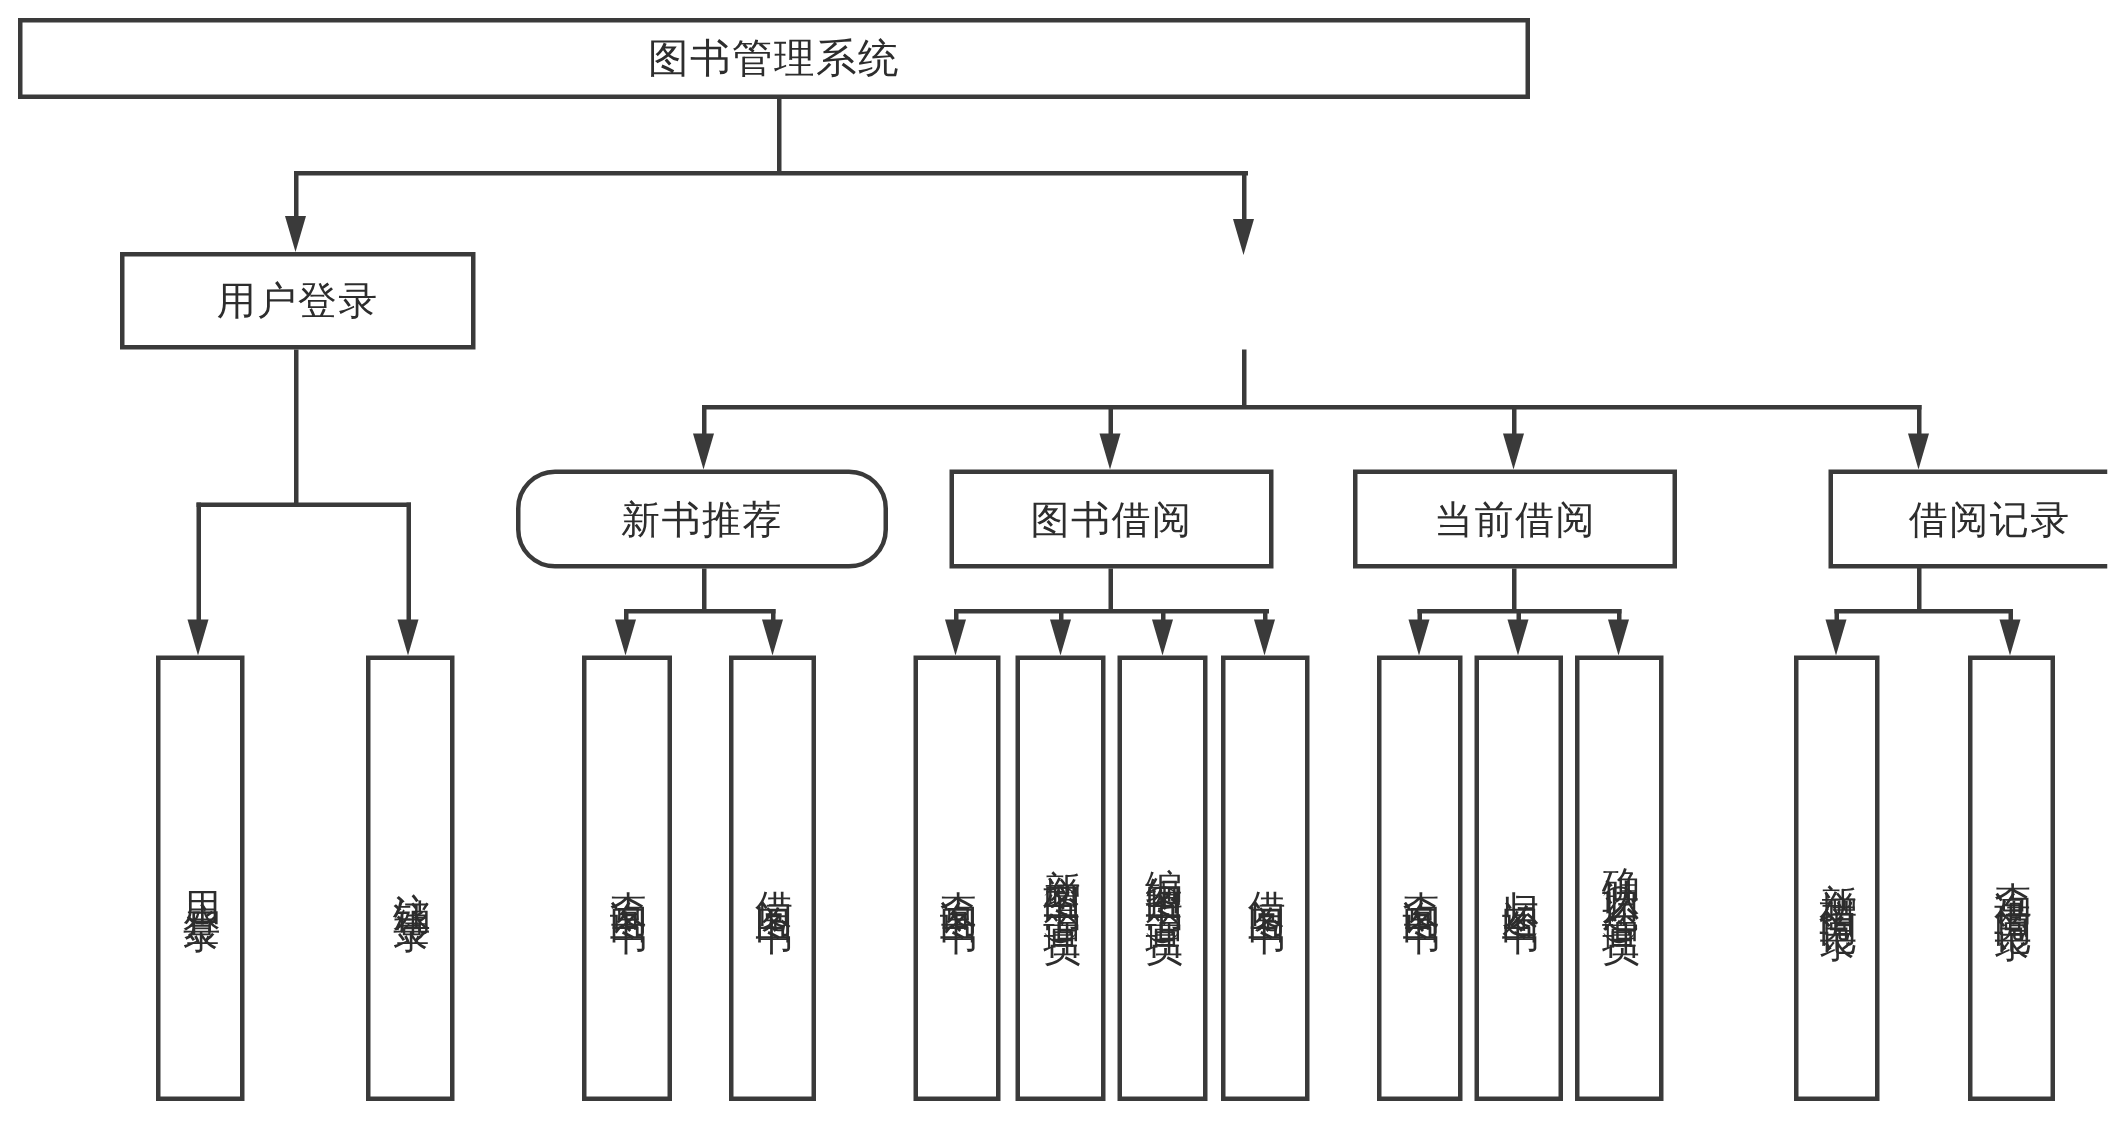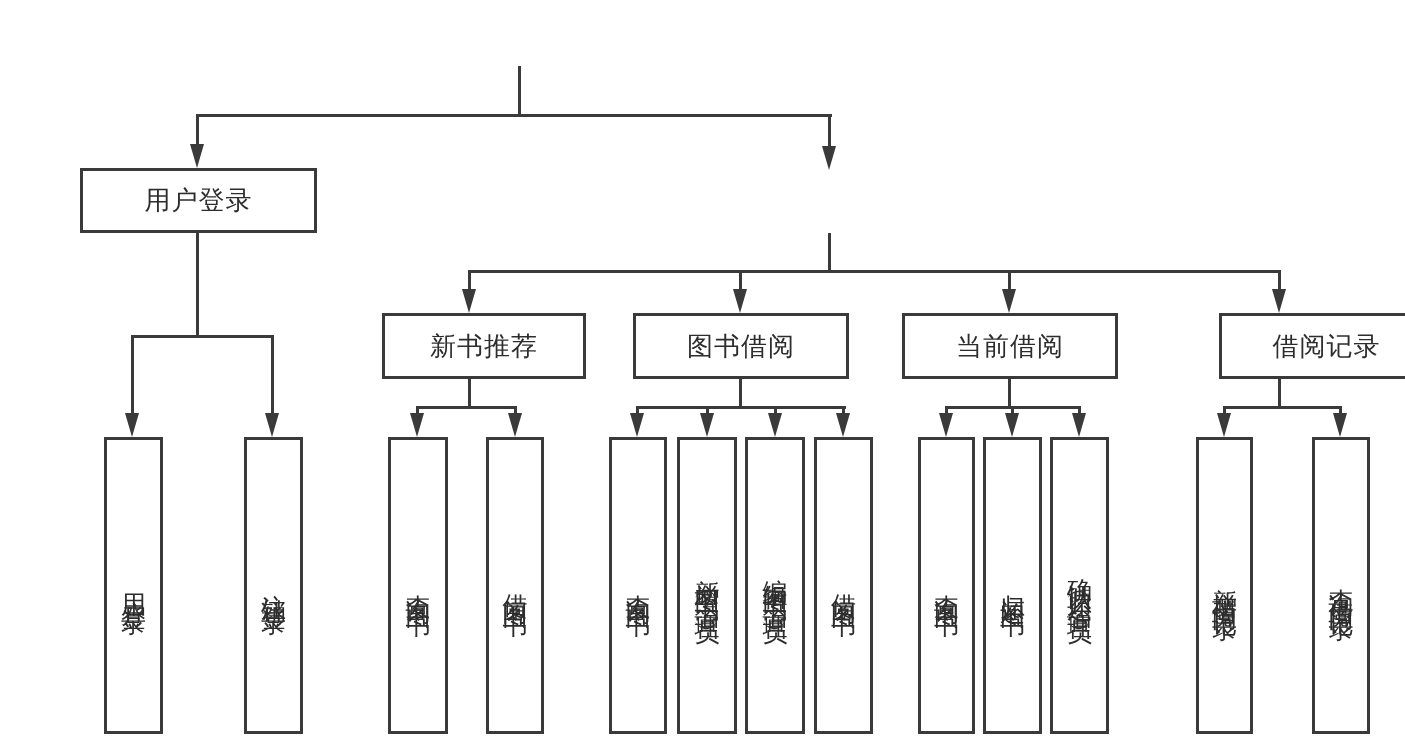--- a/index.html
+++ b/index.html
@@ -48,20 +48,21 @@
     color: #9d9d9d;
     text-shadow: 1px 1px 0 rgba(250, 110, 110, 0.45);
     white-space: nowrap;
   }
 </style>
 </head>
 <body>
 
 <div class="canvas">
 
+  <div class="node h-node root-node" style="left:12px; top:12px; width:1008px; height:54px;">图书管理系统</div>
 
   <div class="vline" style="left:517.5px; top:66px;  height:50px;"></div>
   <div class="hline" style="left:195.5px; top:114px; width:636px;"></div>
   <div class="vline" style="left:195.5px; top:114px; height:32px;"></div>
   <div class="arrow" style="left:190px;  top:144px;"></div>
   <div class="vline" style="left:828px;  top:114px; height:34px;"></div>
   <div class="arrow" style="left:822px;  top:146px;"></div>
 
   <div class="node h-node" style="left:80px;  top:168px; width:237px; height:65px;">用户登录</div>
 
@@ -76,21 +77,21 @@
   <div class="hline" style="left:467.5px;  top:270px; width:813px;"></div>
   <div class="vline" style="left:467.5px;  top:270px; height:21px;"></div>
   <div class="arrow" style="left:462px;    top:289px;"></div>
   <div class="vline" style="left:738.5px;  top:270px; height:21px;"></div>
   <div class="arrow" style="left:733px;    top:289px;"></div>
   <div class="vline" style="left:1007.5px; top:270px; height:21px;"></div>
   <div class="arrow" style="left:1002px;   top:289px;"></div>
   <div class="vline" style="left:1277.5px; top:270px; height:21px;"></div>
   <div class="arrow" style="left:1272px;   top:289px;"></div>
 
-  <div class="node h-node" style="left:382px;  top:313px; width:204px; height:66px;">新书推荐</div>
+  <div class="node h-node" style="left:344px;  top:313px; width:248px; height:66px;border-radius:26px;">新书推荐</div>
   <div class="node h-node" style="left:633px;  top:313px; width:216px; height:66px;">图书借阅</div>
   <div class="node h-node" style="left:902px;  top:313px; width:216px; height:66px;">当前借阅</div>
   <div class="node h-node" style="left:1219px; top:313px; width:215px; height:66px;">借阅记录</div>
 
   <div class="vline" style="left:467.5px; top:379px; height:29px;"></div>
   <div class="hline" style="left:415.5px; top:406px; width:101px;"></div>
   <div class="vline" style="left:415.5px; top:406px; height:9px;"></div>
   <div class="arrow" style="left:410px;   top:413px;"></div>
   <div class="vline" style="left:513.5px; top:406px; height:9px;"></div>
   <div class="arrow" style="left:508px;   top:413px;"></div>

